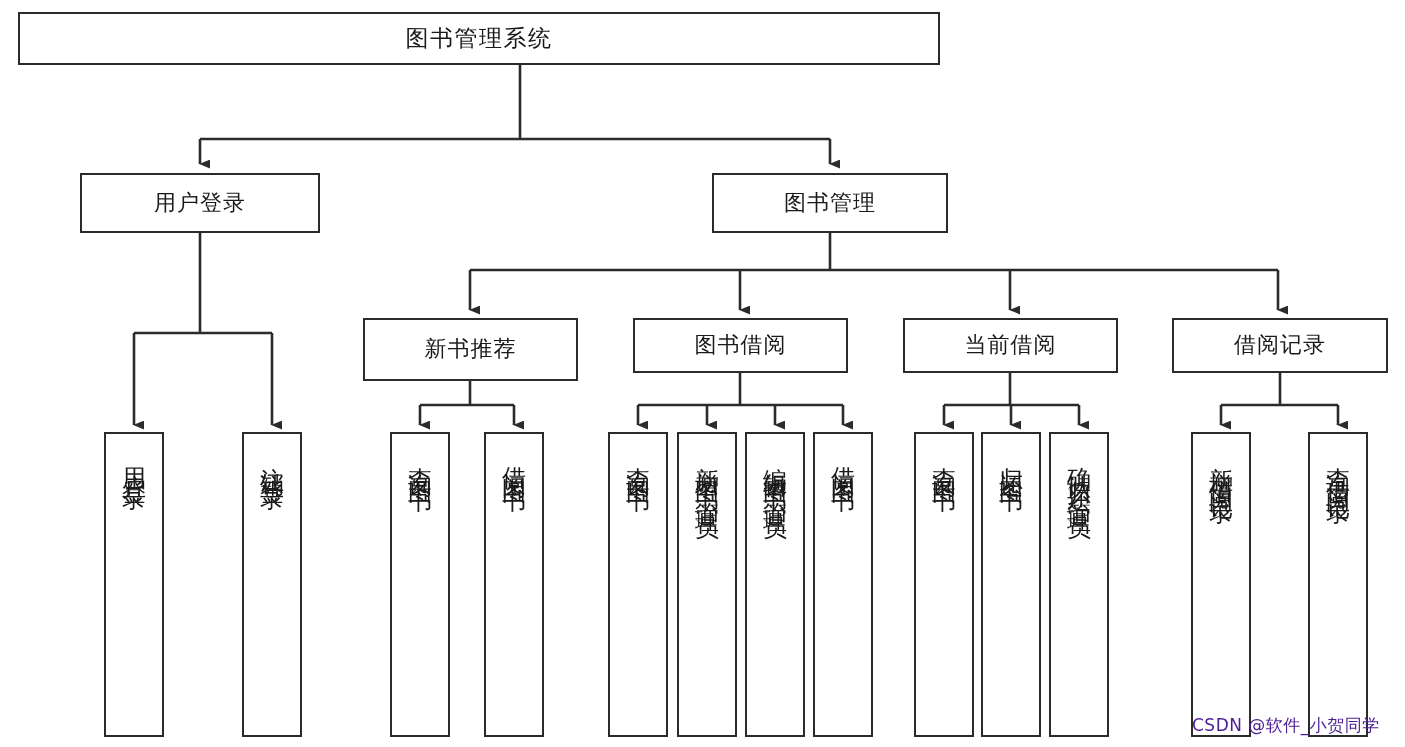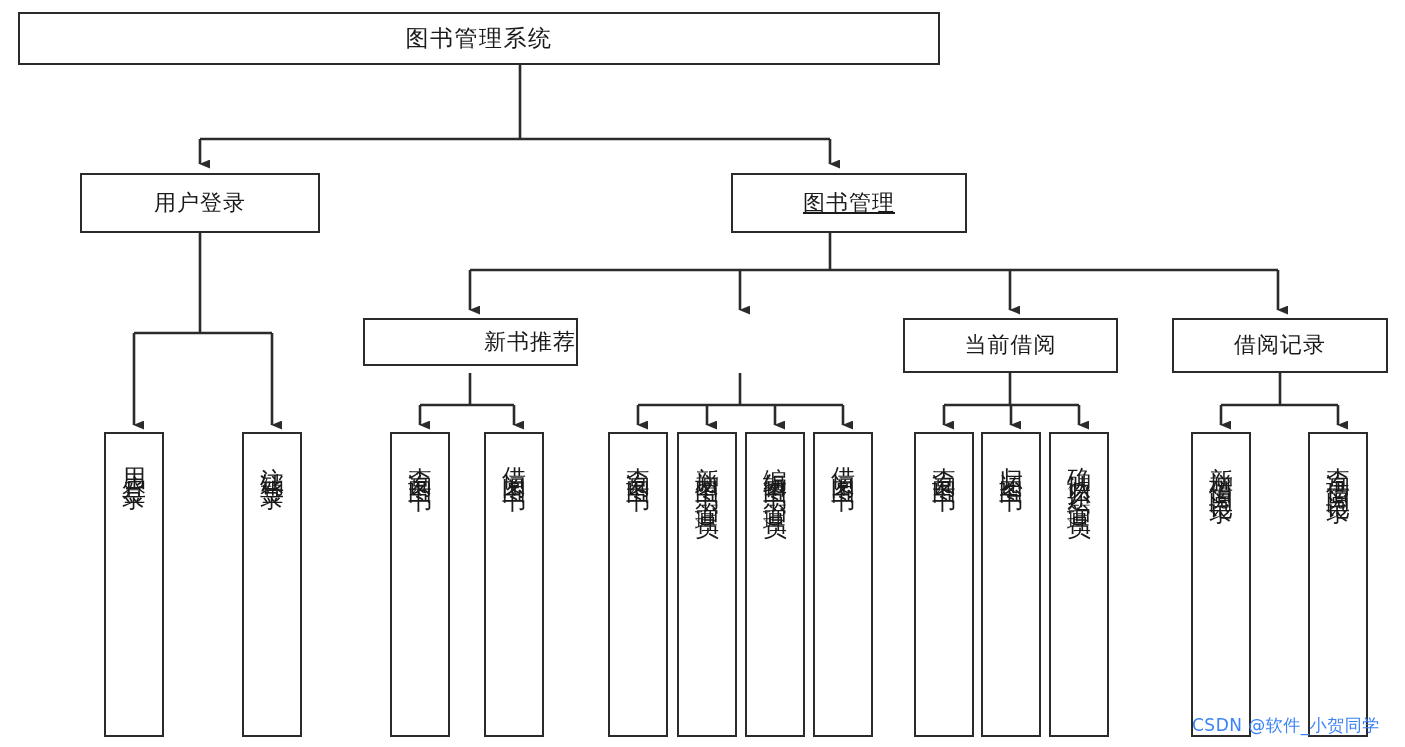--- a/index.html
+++ b/index.html
@@ -40,21 +40,21 @@
     font-size:24px;
     letter-spacing:7px;
     line-height:1;
     white-space:normal;
   }
 
   .watermark{
     position:absolute;
     left:1192px;top:714px;
     font-size:17px;
-    color:#3b82f6;
+    color:#4c1d95;
     letter-spacing:0.5px;
     white-space:nowrap;
     pointer-events:none;
   }
   svg.links{position:absolute;left:0;top:0;width:1405px;height:747px;}
 </style>
 </head>
 <body>
 
 <div id="diagram">
@@ -109,26 +109,29 @@
     </g>
   </svg>
 
   <div class="node h-node root" style="left:18px;top:12px;width:922px;height:53px;">
     <span class="lbl">图书管理系统</span>
   </div>
 
   <div class="node h-node" style="left:80px;top:173px;width:240px;height:60px;">
     <span class="lbl">用户登录</span>
   </div>
-  <div class="node h-node" style="left:731px;top:173px;width:236px;height:60px;text-decoration:underline;">
+  <div class="node h-node" style="left:712px;top:173px;width:236px;height:60px;">
     <span class="lbl">图书管理</span>
   </div>
 
-  <div class="node h-node" style="left:363px;top:318px;width:215px;height:48px;justify-content:flex-end;">
+  <div class="node h-node" style="left:363px;top:318px;width:215px;height:63px;">
     <span class="lbl">新书推荐</span>
+  </div>
+  <div class="node h-node" style="left:633px;top:318px;width:215px;height:55px;">
+    <span class="lbl">图书借阅</span>
   </div>
   <div class="node h-node" style="left:903px;top:318px;width:215px;height:55px;">
     <span class="lbl">当前借阅</span>
   </div>
   <div class="node h-node" style="left:1172px;top:318px;width:216px;height:55px;align-items:center;">
     <span class="lbl">借阅记录</span>
   </div>
 
   <div class="node v-node" style="left:104px;top:432px;width:60px;height:305px;">
     <span class="lbl">用户登录</span>

